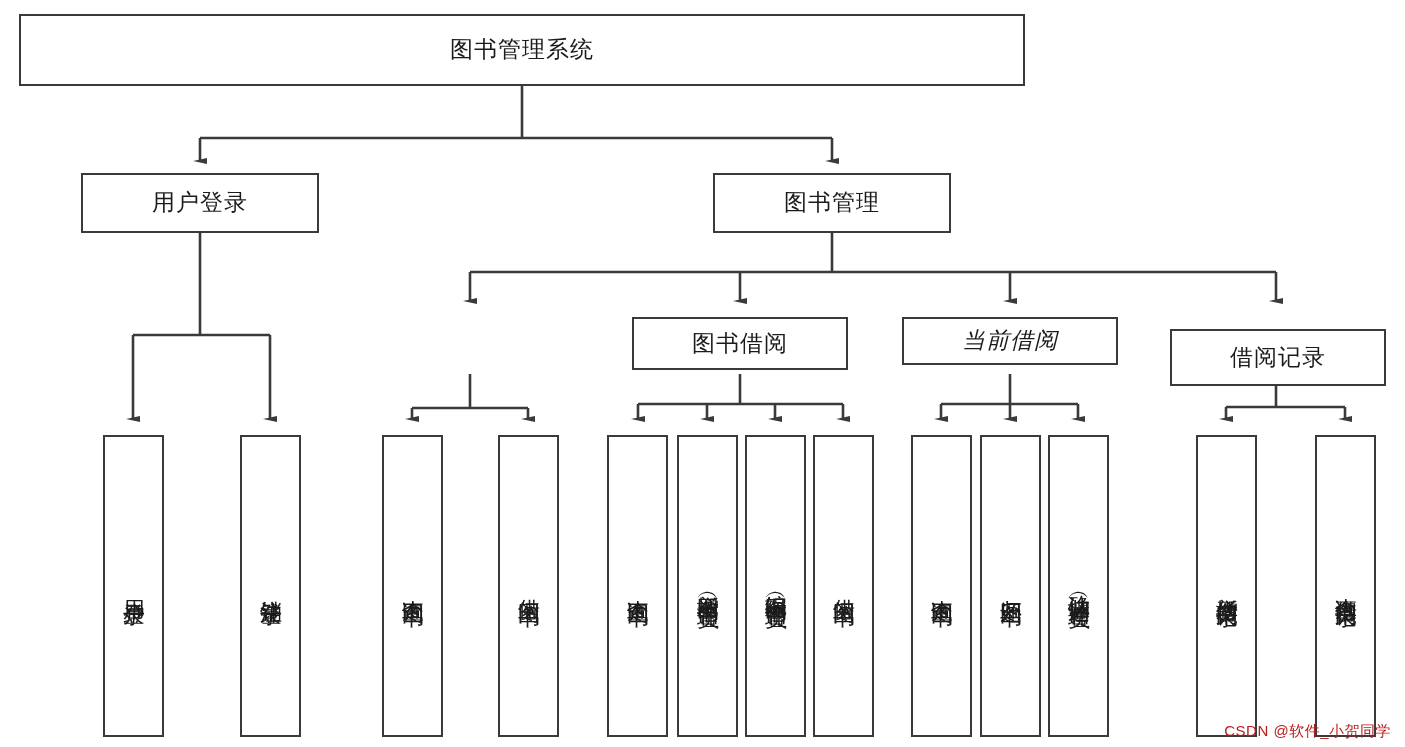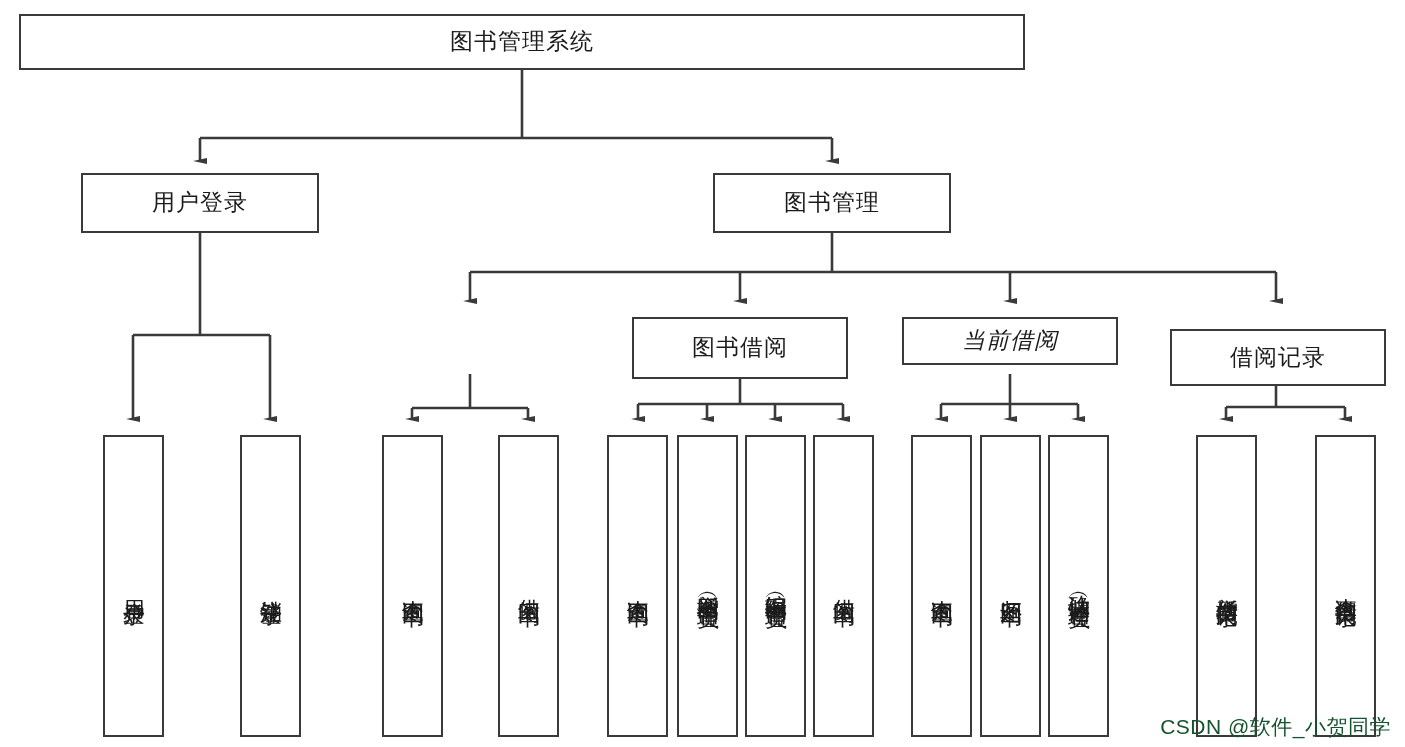--- a/index.html
+++ b/index.html
@@ -62,22 +62,22 @@
     text-orientation: upright;
     line-height: 1.22;
     letter-spacing: 2px;
     white-space: nowrap;
     max-height: 280px;
   }
   .watermark {
     position: absolute;
     right: 14px;
     bottom: 6px;
-    font-size: 21px;
-    color: #14532d;
+    font-size: 15px;
+    color: #b91c1c;
     letter-spacing: 0.5px;
     z-index: 5;
     white-space: nowrap;
     pointer-events: none;
   }
 </style>
 </head>
 <body>
 
 <div id="diagram-root">
@@ -127,32 +127,32 @@
       <path d="M1010,404 L1010,419" marker-end="url(#arrow)"></path>
       <path d="M1078,404 L1078,419" marker-end="url(#arrow)"></path>
 
       <path d="M1276,374 L1276,407"></path>
       <path d="M1226,407 L1345,407"></path>
       <path d="M1226,407 L1226,419" marker-end="url(#arrow)"></path>
       <path d="M1345,407 L1345,419" marker-end="url(#arrow)"></path>
     </g>
   </svg>
 
-  <div class="node root horiz" style="left:19px; top:14px; width:1006px; height:56px;">
+  <div class="node root horiz" style="left:19px; top:14px; width:1006px; height:72px;">
     <span class="node-label">图书管理系统</span>
   </div>
 
   <div class="node horiz" style="left:81px; top:173px; width:238px; height:60px;">
     <span class="node-label">用户登录</span>
   </div>
   <div class="node horiz" style="left:713px; top:173px; width:238px; height:60px;">
     <span class="node-label">图书管理</span>
   </div>
 
-  <div class="node horiz" style="left:632px; top:317px; width:216px; height:62px;">
+  <div class="node horiz" style="left:632px; top:317px; width:216px; height:53px;">
     <span class="node-label">图书借阅</span>
   </div>
   <div class="node horiz" style="left:902px; top:317px; width:216px; height:48px;font-style:italic;">
     <span class="node-label">当前借阅</span>
   </div>
   <div class="node horiz" style="left:1170px; top:317px; width:216px; height:57px;margin-top:12px;">
     <span class="node-label">借阅记录</span>
   </div>
 
   <div class="node vert" style="left:103px; top:435px; width:61px; height:302px;">

